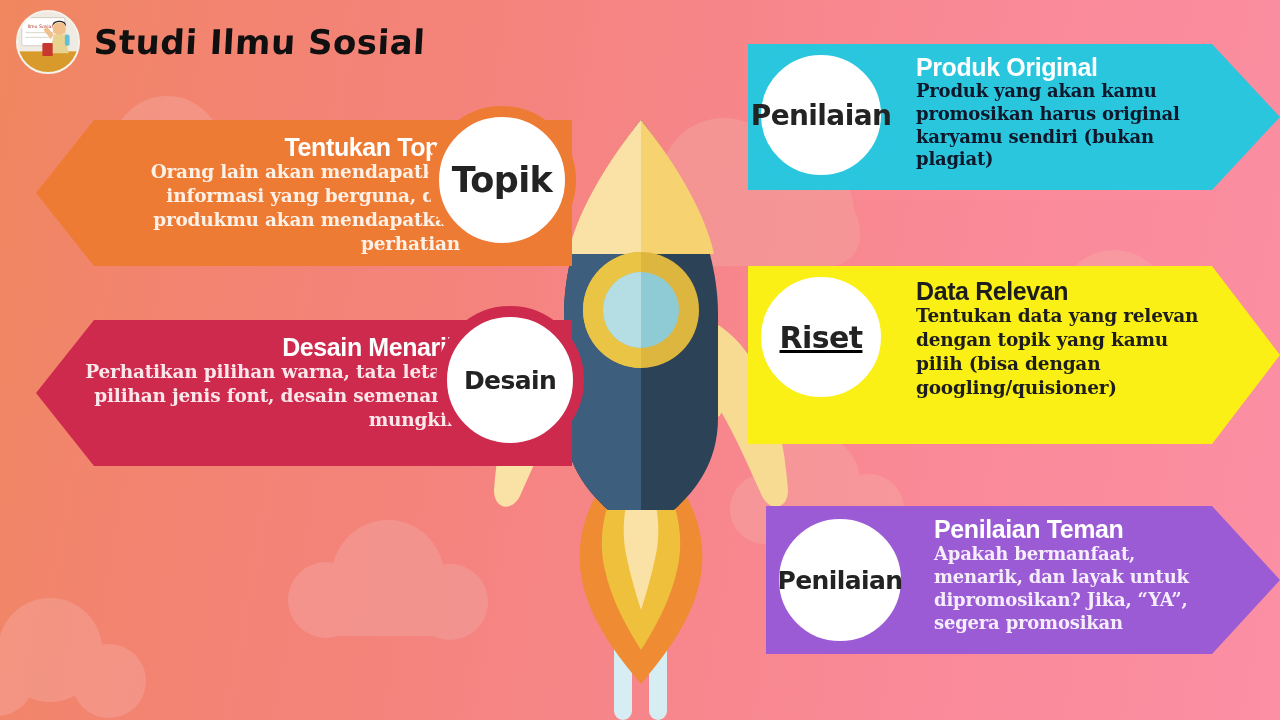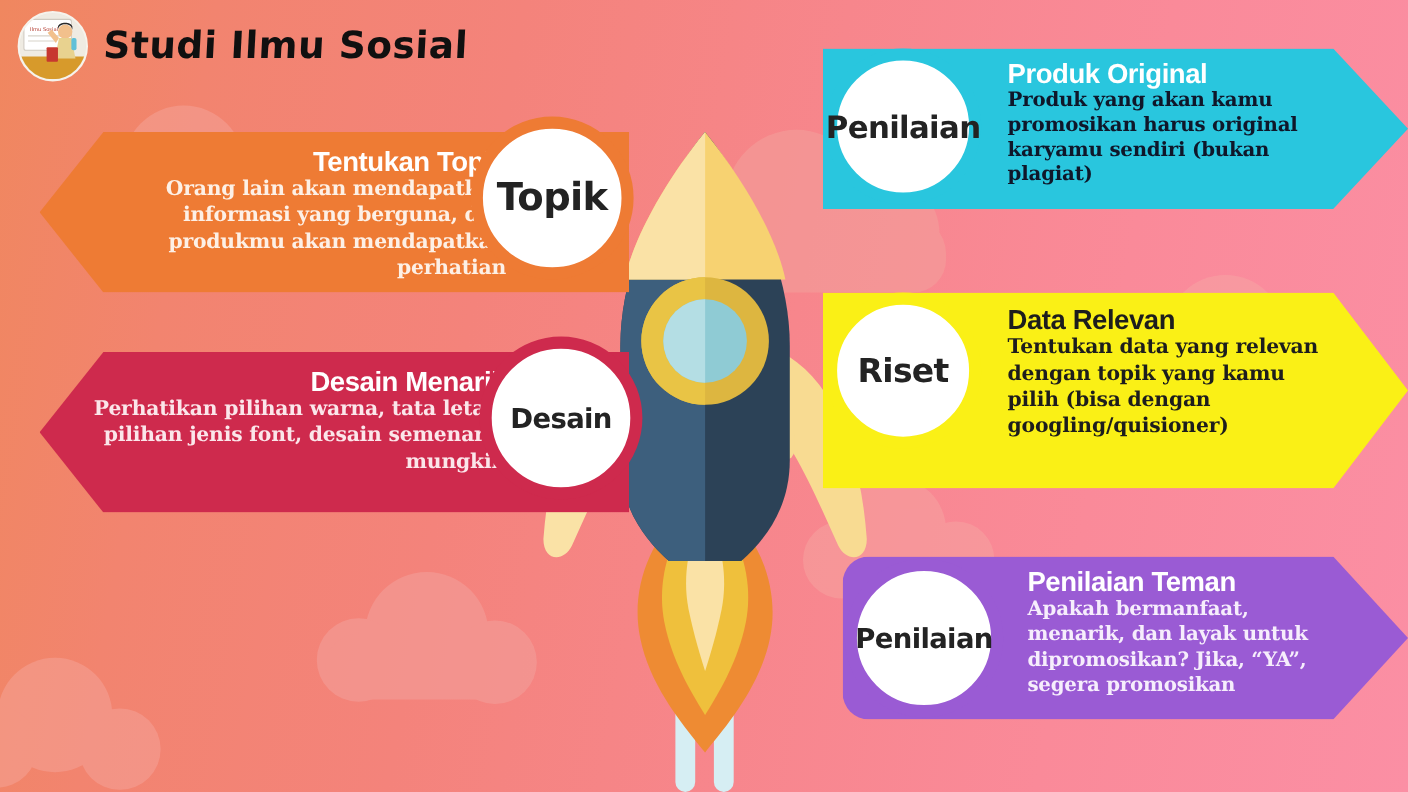--- a/index.html
+++ b/index.html
@@ -101,25 +101,25 @@
   #c-original .banner .body  { color:#0f172a; }
   #c-original .badge { left:2px; top:0px; width:142px; height:142px;
                        border:11px solid #29C6DE; }
   #c-original .badge span { font-size:28px; }
 
   #c-riset { left:748px; top:266px; width:532px; height:178px; }
   #c-riset .banner { background:#FAF016; }
   #c-riset .banner .title { color:#1D1D1D; }
   #c-riset .banner .body  { color:#1D1D1D; }
   #c-riset .badge { left:2px; top:0px; width:142px; height:142px;
-                    border:11px solid #FAF016; }
+                    border:11px solid #FAF016;text-decoration:underline; }
   #c-riset .badge span { font-size:30px; }
 
   #c-penilaian { left:766px; top:506px; width:514px; height:148px; }
-  #c-penilaian .banner { background:#9A5BD4;border-radius:24px; }
+  #c-penilaian .banner { background:#9A5BD4; }
   #c-penilaian .banner .title { color:#FFFFFF; }
   #c-penilaian .banner .body  { color:#F6EDFC; }
   #c-penilaian .badge { left:2px; top:2px; width:144px; height:144px;
                         border:11px solid #9A5BD4;justify-content:center; }
   #c-penilaian .badge span { font-size:25px; }
 
   #c-penilaian .banner { padding-top:10px; }
   #c-penilaian .banner .title { font-size:25px; }
   #c-penilaian .banner .body  { font-size:18px; line-height:1.28; }
   #c-original  .banner .body  { font-size:18px; line-height:1.26; }

